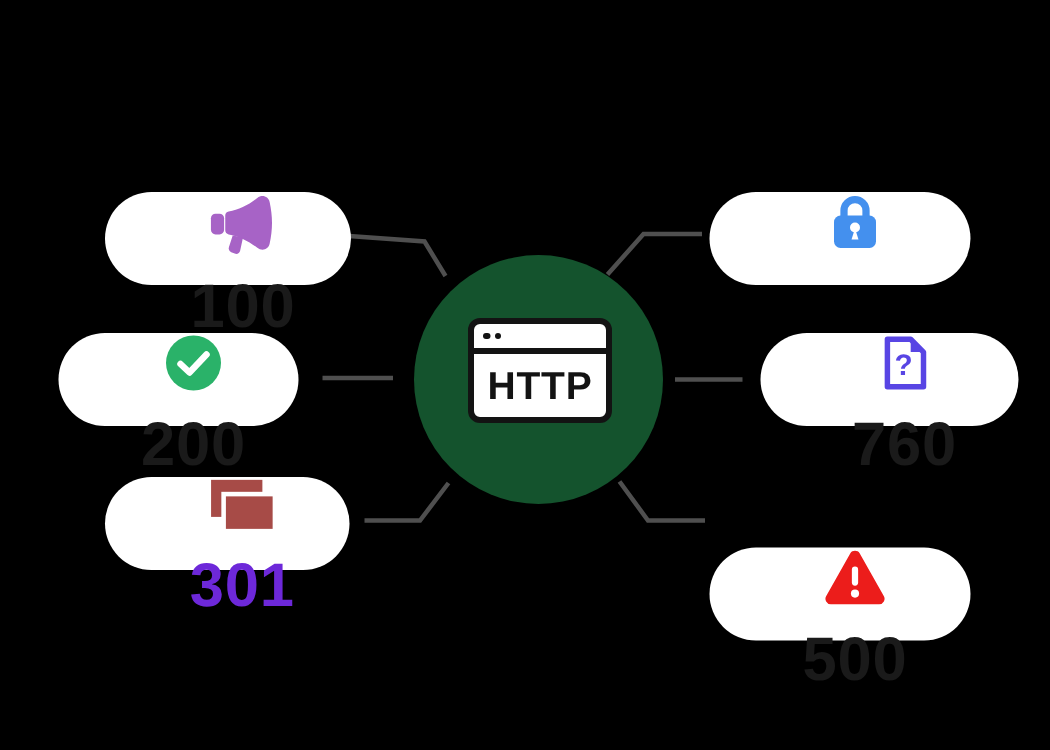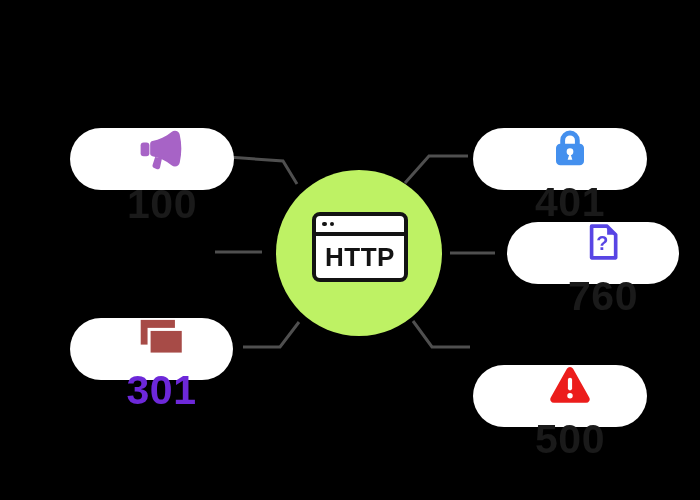--- a/index.html
+++ b/index.html
@@ -94,62 +94,70 @@
 
   <svg class="connectors" width="700" height="500" viewBox="0 0 700 500" style="color: rgb(79, 79, 79);">
     <polyline points="228,157 283,161 297,184"></polyline>
     <polyline points="215,252 262,252"></polyline>
     <polyline points="243,347 280,347 299,322"></polyline>
     <polyline points="405,183 429,156 468,156"></polyline>
     <polyline points="450,253 495,253"></polyline>
     <polyline points="413,321 432,347 470,347"></polyline>
   </svg>
 
-  <div class="center-node" style="background: #bef264;">
+  <div class="center-node" style="background: #14532d;">
     <div class="browser">
       <div class="browser-top">
         <span class="browser-dot"></span>
         <span class="browser-dot"></span>
       </div>
       <div class="browser-body">HTTP</div>
     </div>
   </div>
 
   <div class="pill" style="left: 70px; top: 128px; width: 164px; background: rgb(255, 255, 255); color: rgb(26, 26, 26);">
     <span class="icon" style="color: rgb(167, 99, 198);">
       <svg width="46" height="42" viewBox="0 0 24 22">
         <rect x="0.8" y="7.6" width="4.6" height="7.2" rx="1.6" fill="currentColor"></rect>
         <path d="M7 6.8 C10.5 6.2 14 4.5 17 2.1 C18.6 0.8 20.9 1.5 21.3 3.5 C22.4 8.6 22.4 13 21.3 18.1 C20.9 20.1 18.6 20.8 17 19.5 C14 17.1 10.5 15.4 7 14.8 C6.3 14.7 5.8 14.1 5.8 13.4 L5.8 8.2 C5.8 7.5 6.3 6.9 7 6.8 Z" fill="currentColor"></path>
         <path d="M8.4 15.2 L12 15.9 L11 20.5 C10.8 21.4 9.9 21.9 9.1 21.5 L7.9 21 C7.2 20.7 6.8 19.9 7.1 19.2 Z" fill="currentColor"></path>
       </svg>
     </span>
     <span class="code">100</span>
   </div>
 
+  <div class="pill" style="left: 39px; top: 222px; width: 160px; background: rgb(255, 255, 255); color: rgb(26, 26, 26);">
+    <span class="icon" style="color: rgb(42, 178, 105);">
+      <svg width="40" height="40" viewBox="0 0 24 24">
+        <circle cx="12" cy="12" r="11" fill="currentColor"></circle>
+        <path d="M6.8 12.4 L10.4 15.8 L17.2 8.6" stroke="#fff" stroke-width="2.6" fill="none" stroke-linecap="round" stroke-linejoin="round"></path>
+      </svg>
+    </span>
+    <span class="code">200</span>
+  </div>
 
   <div class="pill" style="left: 70px; top: 318px; width: 163px; background: rgb(255, 255, 255); color: #6d28d9;">
     <span class="icon" style="color: rgb(167, 75, 71);">
       <svg width="46" height="38" viewBox="0 0 24 20">
         <rect x="0.8" y="1" width="18" height="13" fill="currentColor"></rect>
         <rect x="5.2" y="6" width="18" height="13" fill="currentColor" stroke="#fff" stroke-width="1.6"></rect>
       </svg>
     </span>
     <span class="code">301</span>
   </div>
 
   <div class="pill" style="left: 473px; top: 128px; width: 174px; background: rgb(255, 255, 255); color: rgb(26, 26, 26);">
     <span class="icon" style="color: rgb(68, 144, 238);">
       <svg width="40" height="40" viewBox="0 0 24 24">
         <path d="M7.6 11 V7.4 a4.4 4.4 0 0 1 8.8 0 V11" fill="none" stroke="currentColor" stroke-width="2.9" stroke-linecap="round"></path>
         <rect x="3.6" y="9.4" width="16.8" height="13" rx="2.6" fill="currentColor"></rect>
         <circle cx="12" cy="14.2" r="2" fill="#fff"></circle>
         <path d="M12 14.6 L13.4 19 H10.6 Z" fill="#fff"></path>
       </svg>
     </span>
-    <span class="code">401</span>
   </div>
 
   <div class="pill" style="left: 507px; top: 222px; width: 172px; background: rgb(255, 255, 255); color: rgb(26, 26, 26);">
     <span class="icon" style="color: rgb(88, 69, 228);">
       <svg width="38" height="40" viewBox="0 0 24 24">
         <path d="M4.8 2 H14.6 L20 7.4 V22 H4.8 Z" fill="#fff" stroke="currentColor" stroke-width="2.3" stroke-linejoin="round"></path>
         <path d="M14.6 2 L20 7.4 H14.6 Z" fill="currentColor"></path>
         <text x="11.6" y="17.2" font-size="12.5" font-weight="bold" fill="currentColor" text-anchor="middle" font-family="'Liberation Sans', sans-serif">?</text>
       </svg>
     </span>

